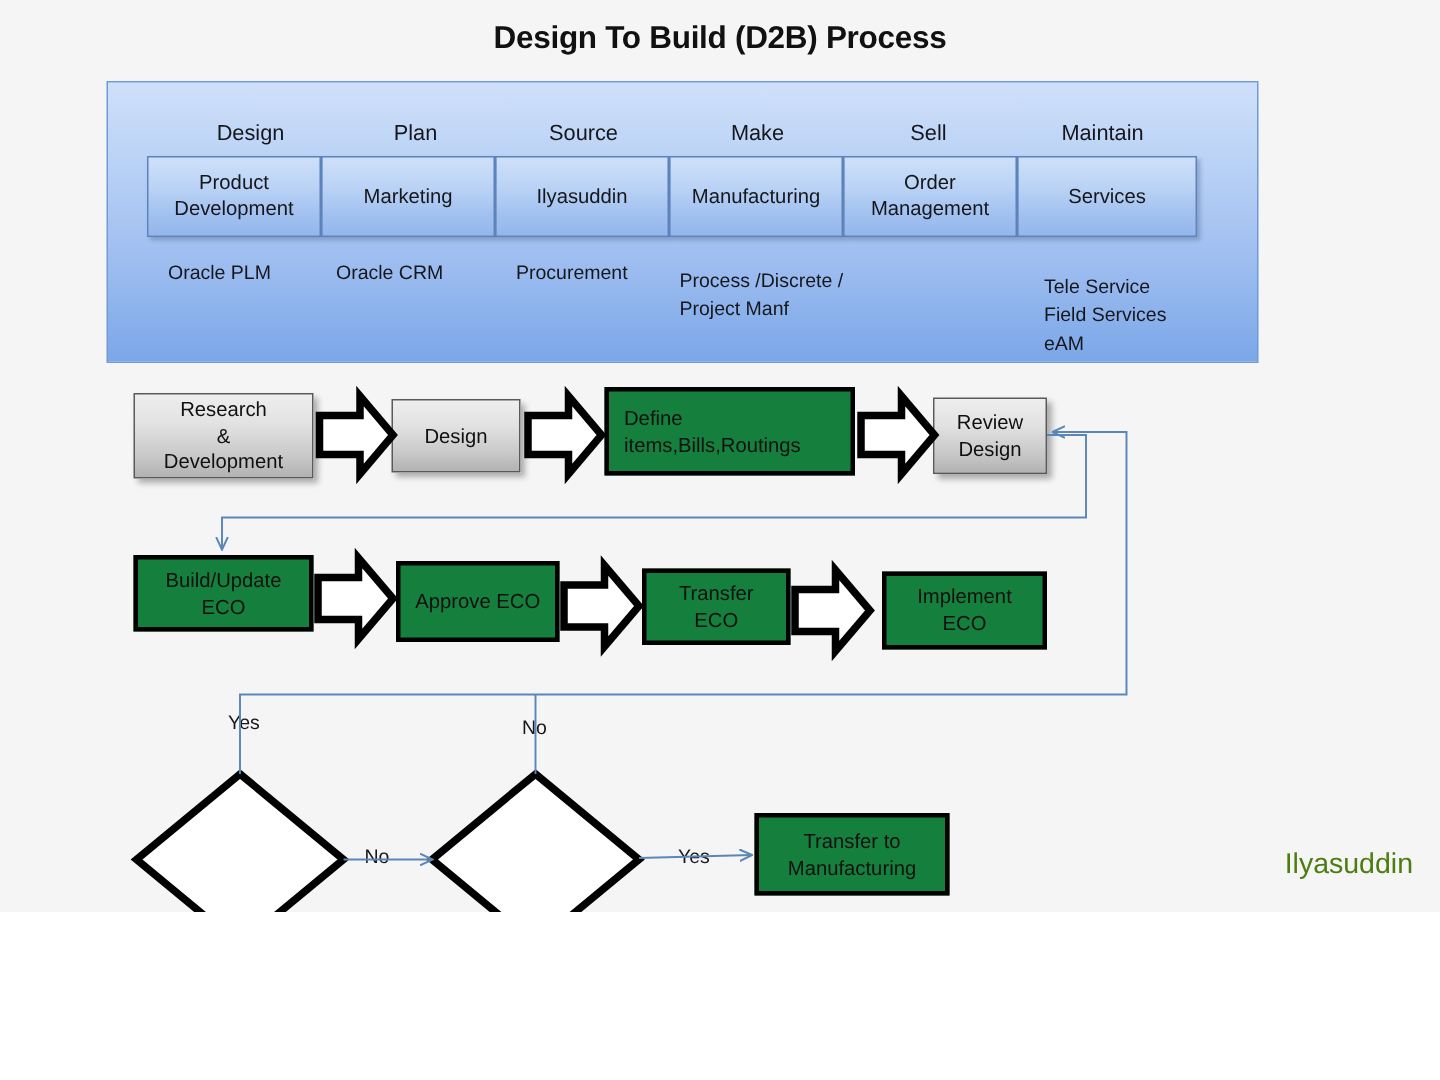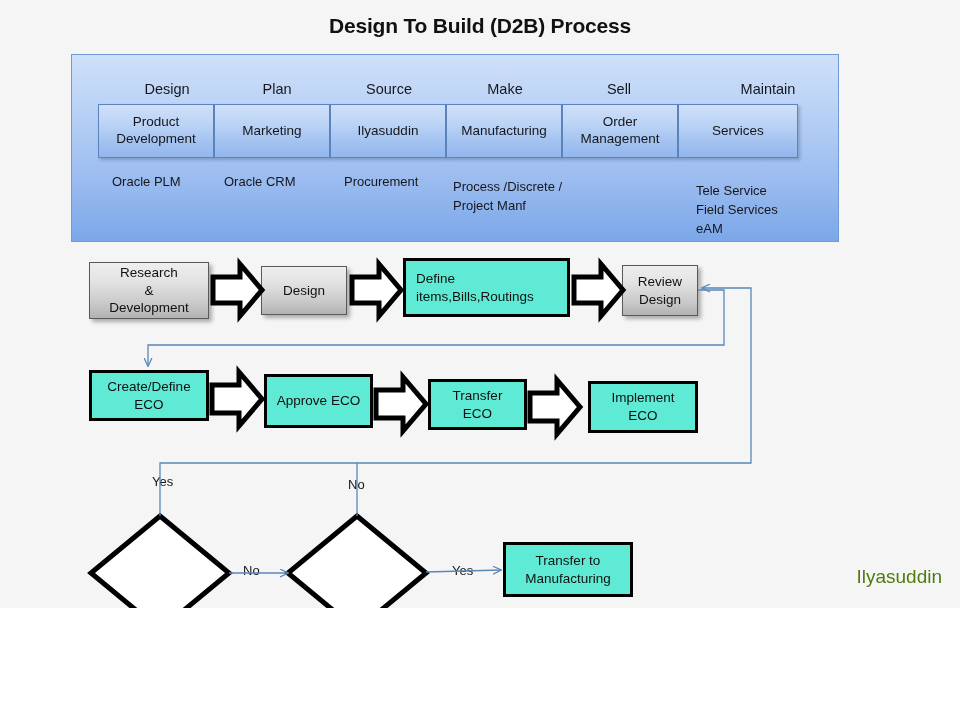--- a/index.html
+++ b/index.html
@@ -82,21 +82,21 @@
     line-height: 1.3;
     color: #111111;
     white-space: pre-line;
   }
   .pbox.gray {
     background: linear-gradient(to bottom, #eeeeee 0%, #e2e2e2 35%, #c8c8c8 75%, #b2b2b2 100%);
     border: 1px solid #5a5a5a;
     box-shadow: 3px 3px 4px rgba(0,0,0,0.30);
   }
   .pbox.white {
-    background: #5eead4;
+    background: #15803d;
     border: 3px solid #000000;
   }
   .pbox.leftalign {
     justify-content: flex-start;
     text-align: left;
     padding-left: 10px;
   }
 
   
   .diamond-wrap { position: absolute; }
@@ -146,21 +146,21 @@
 
   <div id="page-title">Design To Build (D2B) Process</div>
 
   <div id="value-chain-panel">
 
     <div class="chain-header" style="left:40px;  width:110px;">Design</div>
     <div class="chain-header" style="left:155px; width:100px;">Plan</div>
     <div class="chain-header" style="left:262px; width:110px;">Source</div>
     <div class="chain-header" style="left:378px; width:110px;">Make</div>
     <div class="chain-header" style="left:492px; width:110px;">Sell</div>
-    <div class="chain-header" style="left:636px; width:120px;">Maintain</div>
+    <div class="chain-header" style="left:603px; width:120px;">Maintain</div>
 
     <div class="chain-box" style="left:26px;  width:116px;">Product
 Development</div>
     <div class="chain-box" style="left:142px; width:116px;">Marketing</div>
     <div class="chain-box" style="left:258px; width:116px;">Ilyasuddin</div>
     <div class="chain-box" style="left:374px; width:116px;">Manufacturing</div>
     <div class="chain-box" style="left:490px; width:116px;">Order
 Management</div>
     <div class="chain-box" style="left:606px; width:120px;">Services</div>
 
@@ -176,21 +176,21 @@
 
   <div class="pbox gray" style="left:89px;  top:262px; width:120px; height:57px;">Research
 &amp;
 Development</div>
   <div class="pbox gray" style="left:261px; top:266px; width:86px;  height:49px;">Design</div>
   <div class="pbox white leftalign" style="left:403px; top:258px; width:167px; height:59px;">Define
 items,Bills,Routings</div>
   <div class="pbox gray" style="left:622px; top:265px; width:76px;  height:51px;">Review
 Design</div>
 
-  <div class="pbox white" style="left:89px;  top:370px; width:120px; height:51px;">Create/Define
+  <div class="pbox white" style="left:89px;  top:370px; width:120px; height:51px;">Build/Update
 ECO</div>
   <div class="pbox white" style="left:264px; top:374px; width:109px; height:54px;text-align:center;">Approve  ECO</div>
   <div class="pbox white" style="left:428px; top:379px; width:99px;  height:51px;">Transfer
 ECO</div>
   <div class="pbox white" style="left:588px; top:381px; width:110px; height:52px;">Implement
 ECO</div>
 
   <div class="pbox white" style="left:503px; top:542px; width:130px; height:55px;">Transfer to
 Manufacturing</div>
 

